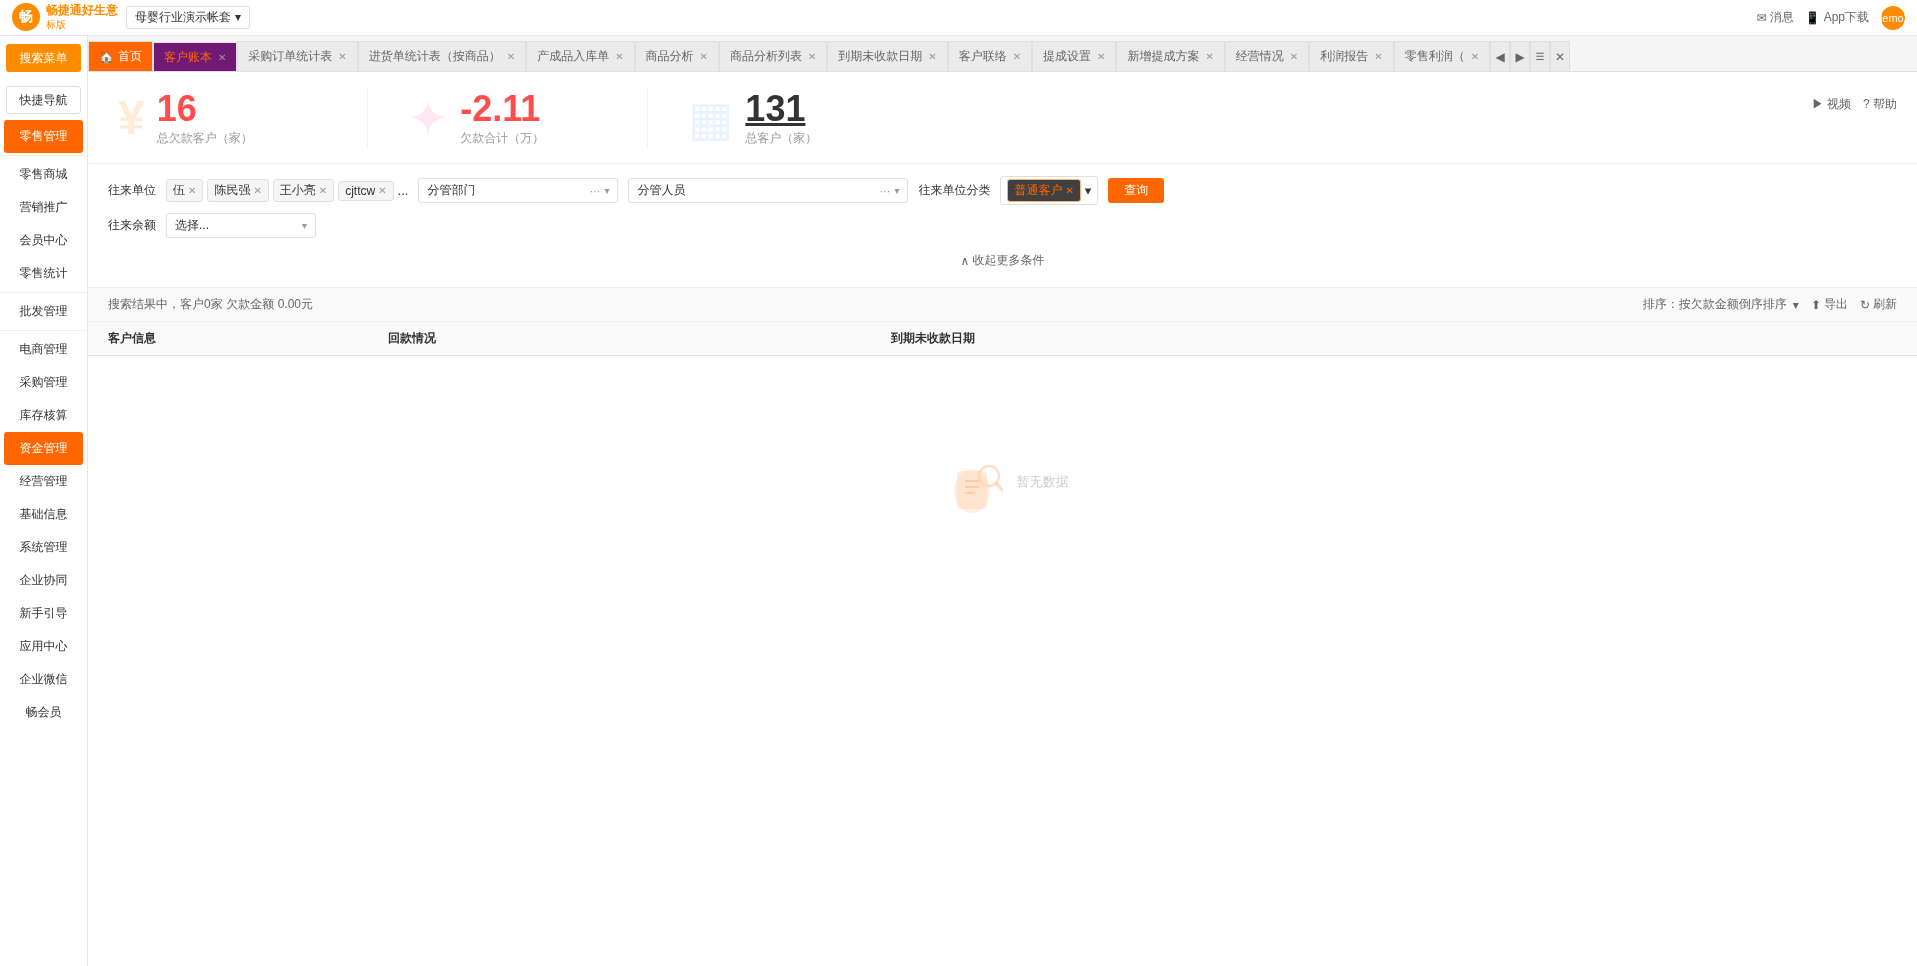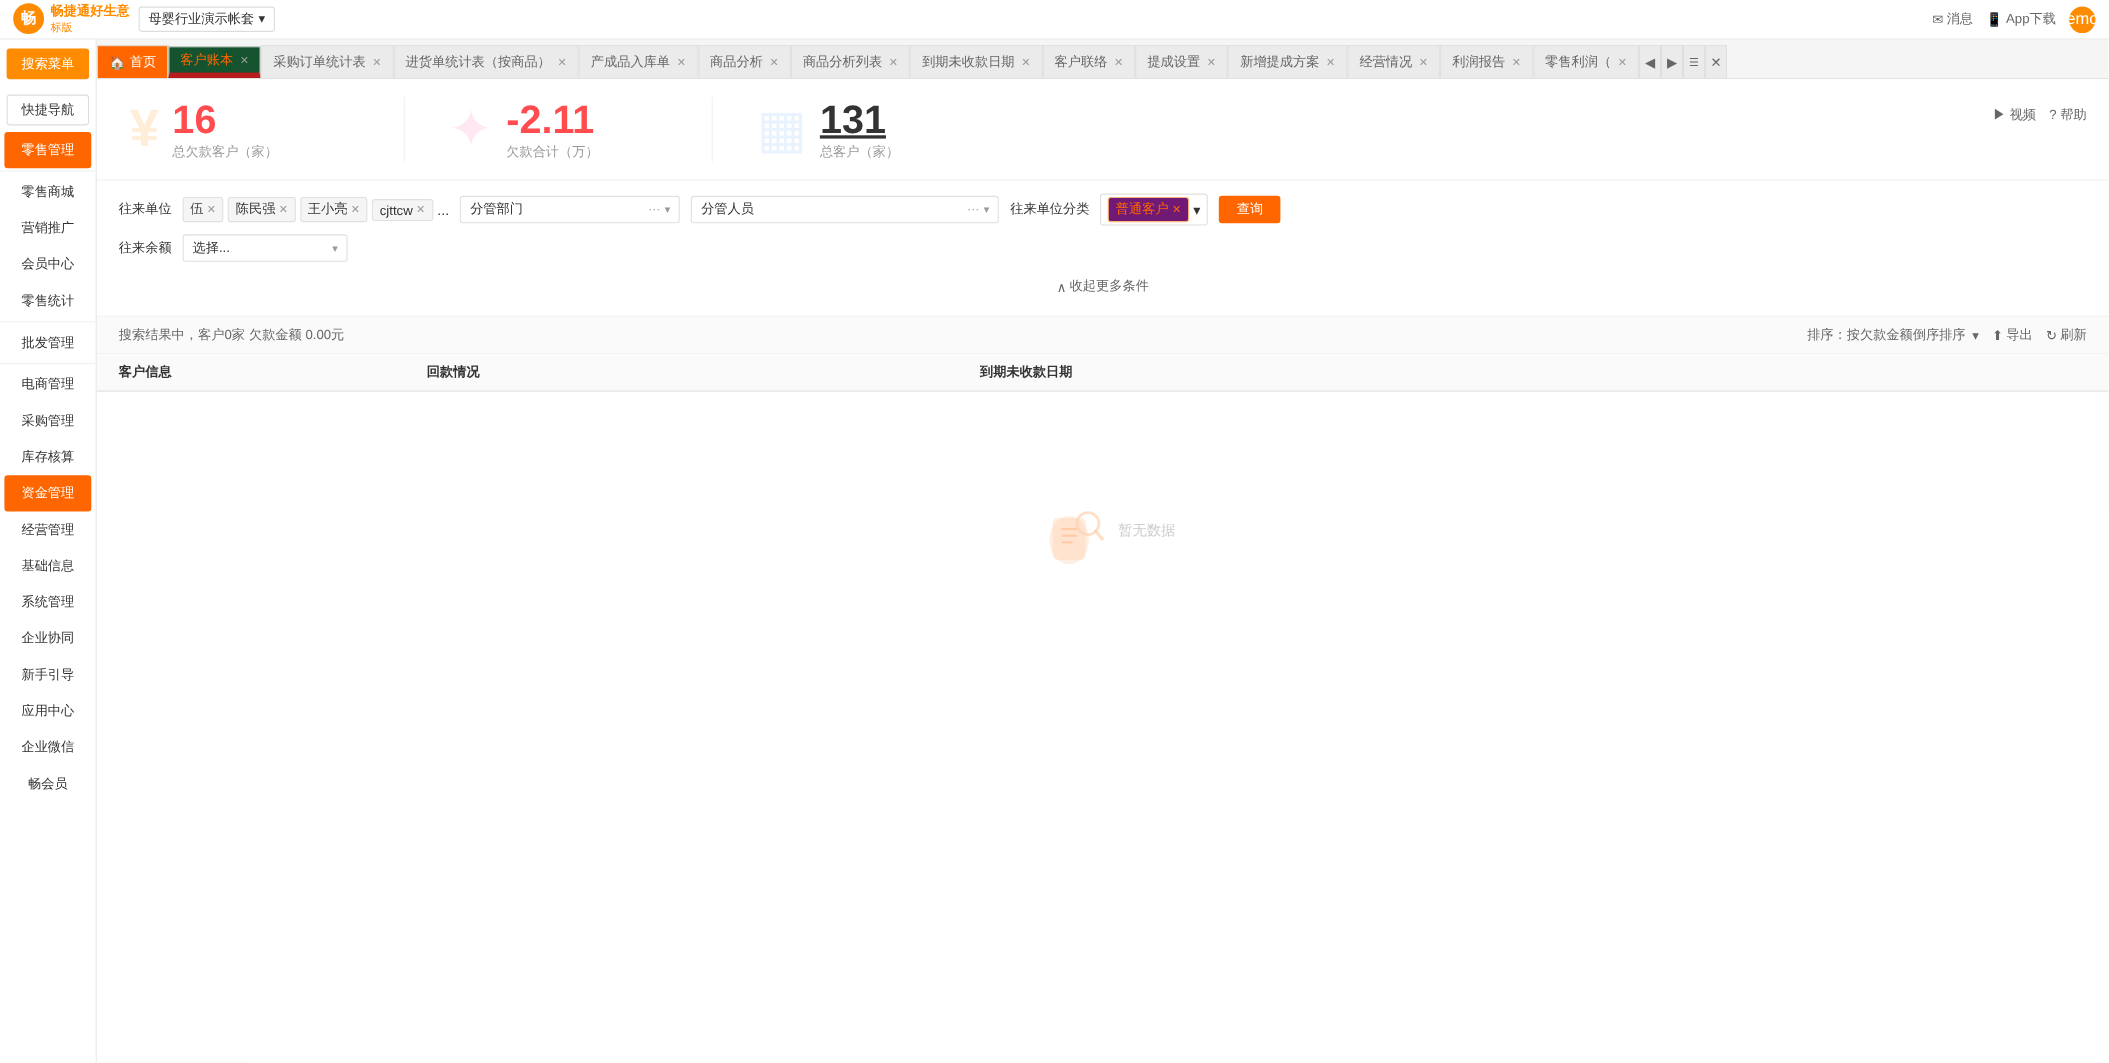--- a/index.html
+++ b/index.html
@@ -8,42 +8,42 @@
     
     .top-bar { height: 36px; background: #fff; display: flex; align-items: center; justify-content: space-between; padding: 0 12px; border-bottom: 1px solid #e8e8e8; flex-shrink: 0; }
     .top-bar-left { display: flex; align-items: center; gap: 8px; }
     .logo-area { display: flex; align-items: center; gap: 6px; }
     .logo-icon { width: 28px; height: 28px; background: #ff8c00; border-radius: 50%; display: flex; align-items: center; justify-content: center; color: white; font-size: 14px; font-weight: bold; }
     .logo-text { font-size: 12px; color: #ff8c00; font-weight: bold; line-height: 1.2; }
     .logo-sub { font-size: 10px; color: #ff8c00; }
     .store-selector { display: flex; align-items: center; gap: 4px; font-size: 12px; color: #333; padding: 2px 8px; border: 1px solid #ddd; border-radius: 3px; cursor: pointer; }
     .top-bar-right { display: flex; align-items: center; gap: 12px; font-size: 12px; color: #666; }
     .top-bar-right span { cursor: pointer; display: flex; align-items: center; gap: 3px; }
-    .avatar { width: 24px; height: 24px; background: #ff8c00; border-radius: 50%; display: flex; align-items: center; justify-content: center; color: white; font-size: 15px; }
+    .avatar { width: 24px; height: 24px; background: #ff8c00; border-radius: 50%; display: flex; align-items: center; justify-content: center; color: white; font-size: 11px; }
 
     
     .main-layout { display: flex; flex: 1; overflow: hidden; }
 
     
     .sidebar { width: 88px; background: #fff; border-right: 1px solid #e8e8e8; display: flex; flex-direction: column; overflow-y: auto; flex-shrink: 0; }
     .sidebar-search { padding: 8px 6px; }
     .sidebar-search-btn { width: 100%; height: 28px; background: #ff8c00; color: white; border: none; border-radius: 3px; font-size: 12px; cursor: pointer; }
     .sidebar-nav-btn { padding: 6px 6px; }
     .sidebar-nav-btn-inner { width: 100%; height: 28px; background: #fff; color: #333; border: 1px solid #ddd; border-radius: 3px; font-size: 12px; cursor: pointer; }
     .sidebar-item { padding: 8px 6px; font-size: 12px; color: #333; cursor: pointer; text-align: center; }
     .sidebar-item.active { background: #ff6600; color: white; border-radius: 3px; margin: 0 4px; }
     .sidebar-divider { height: 1px; background: #f0f0f0; margin: 2px 0; }
 
     
     .content-area { flex: 1; display: flex; flex-direction: column; overflow: hidden; }
 
     
     .tab-bar { height: 36px; background: #f5f5f5; border-bottom: 1px solid #e0e0e0; display: flex; align-items: flex-end; overflow: hidden; flex-shrink: 0; }
     .tab-item { height: 30px; padding: 0 10px; display: flex; align-items: center; gap: 4px; font-size: 12px; cursor: pointer; border: 1px solid #e0e0e0; border-bottom: none; background: #ebebeb; color: #666; white-space: nowrap; flex-shrink: 0; }
-    .tab-item.active { background: #14532d; color: #ff6600; border-bottom: 6px solid #b91c1c; margin-bottom: -1px; }
+    .tab-item.active { background: #701a75; color: #ff6600; border-bottom: 1px solid #b91c1c; margin-bottom: -1px; }
     .tab-item .tab-close { font-size: 10px; color: #999; margin-left: 2px; }
     .tab-home { background: #ff6600; color: white; }
     .tab-nav-btn { width: 20px; height: 30px; display: flex; align-items: center; justify-content: center; cursor: pointer; font-size: 12px; color: #666; background: #ebebeb; border: 1px solid #e0e0e0; border-bottom: none; flex-shrink: 0; }
 
     
     .page-content { flex: 1; background: #fff; overflow-y: auto; display: flex; flex-direction: column; }
 
     
     .stats-row { display: flex; align-items: center; padding: 16px 20px; gap: 0; border-bottom: 1px solid #f0f0f0; background: #fff; position: relative; }
 
@@ -75,21 +75,21 @@
     .empty-state { display: flex; flex-direction: row; align-items: center; justify-content: center; padding: 80px 20px; color: #ccc; }
     .empty-icon { width: 80px; height: 80px; margin-bottom: 12px; opacity: 0.6; }
     .empty-text { font-size: 13px; color: #ccc; }
 
     
     .query-btn { padding: 4px 16px; background: #ff6600; color: white; border: none; border-radius: 3px; font-size: 12px; cursor: pointer; }
 
     .collapse-center { display: flex; justify-content: center; padding: 6px 0; }
 
     
-    .category-tag { display: flex; align-items: center; gap: 3px; padding: 2px 6px; background: #701a75; border: 1px solid #ffb37a; border-radius: 3px; font-size: 12px; color: #ff6600; }
+    .category-tag { display: flex; align-items: center; gap: 3px; padding: 2px 6px; background: #404040; border: 1px solid #ffb37a; border-radius: 3px; font-size: 12px; color: #ff6600; }
     .category-tag .tag-close { cursor: pointer; color: #ff6600; font-size: 10px; }
   </style>
 </head>
 <body>
 
 <div class="top-bar">
   <div class="top-bar-left">
     <div class="logo-area">
       <div class="logo-icon">畅</div>
       <div>

